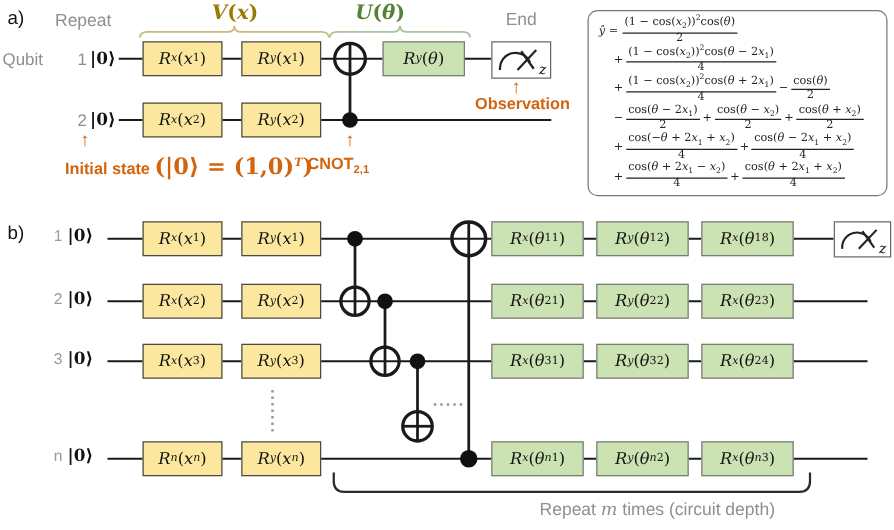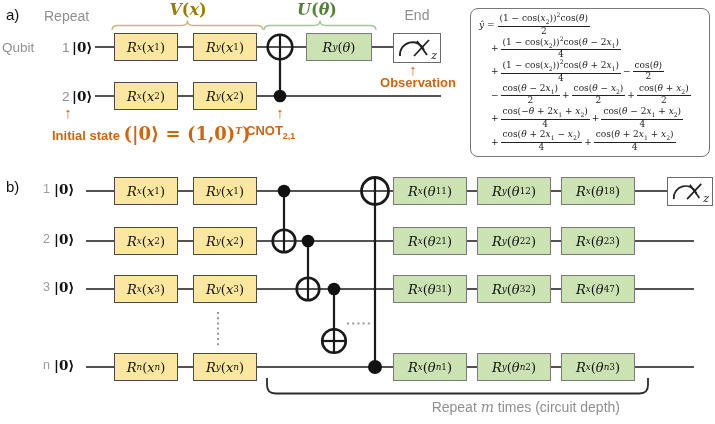--- a/index.html
+++ b/index.html
@@ -71,21 +71,21 @@
       <circle cx="375" cy="191" r="13.5" fill="none" stroke="#1a1a1a" stroke-width="2.8"></circle>
       <circle cx="375" cy="367" r="7" fill="#111" stroke="none" stroke-width="2.4"></circle>
       <line x1="218" y1="312" x2="218" y2="347" stroke="#999" stroke-width="2" stroke-dasharray="2,3.2"></line>
       <line x1="347" y1="323.5" x2="371" y2="323.5" stroke="#999" stroke-width="2" stroke-dasharray="2,3.2"></line>
       <path d="M267,378 L267,385 Q267,393.5 275.5,393.5 L639.5,393.5 Q648,393.5 648,385 L648,378" fill="none" stroke="#2b2b2b" stroke-width="1.8"></path>
     </svg>
 
   <span class="abs lyr tag" style="left:6px;top:6px;">a)</span>
   <span class="abs lyr graylbl" style="left:44px;top:8px;font-size:14px;">Repeat</span>
   <span class="abs lyr blocklbl v-col" style="left:150px;top:0px;width:76px;text-align:center;"><i>V</i>(<i>x</i>)</span>
-  <span class="abs lyr blocklbl u-col" style="left:279px;top:0px;width:76px;text-align:center;"><i>U</i>(<i>θ</i>)</span>
+  <span class="abs lyr blocklbl u-col" style="left:266px;top:0px;width:76px;text-align:center;"><i>U</i>(<i>θ</i>)</span>
   <span class="abs lyr graylbl" style="left:393px;top:7px;width:48px;text-align:center;font-size:14px;">End</span>
 
   <span class="abs lyr graylbl" style="left:2px;top:40px;">Qubit</span>
   <span class="abs lyr graylbl" style="left:62px;top:40px;">1</span>
   <span class="abs lyr ket" style="left:72px;top:39px;">|0⟩</span>
   <span class="abs lyr graylbl" style="left:62px;top:89px;">2</span>
   <span class="abs lyr ket" style="left:72px;top:88px;">|0⟩</span>
 
   <div class="gate yellow" style="left:114px;top:33px;width:64px;height:28px;"><i>R</i><sub><i>x</i></sub>(<i>x</i><sub>1</sub>)</div>
   <div class="gate yellow" style="left:193px;top:33px;width:64px;height:28px;"><i>R</i><sub><i>y</i></sub>(<i>x</i><sub>1</sub>)</div>
@@ -204,21 +204,21 @@
       <div class="gate yellow" style="left:193px;top:227px;width:64px;height:28px;"><i>R</i><sub><i>y</i></sub>(<i>x</i><sub>2</sub>)</div>
       <div class="gate green" style="left:393px;top:227px;width:74px;height:28px;"><i>R</i><sub><i>x</i></sub>(<i>θ</i><sub>21</sub>)</div>
       <div class="gate green" style="left:477px;top:227px;width:74px;height:28px;"><i>R</i><sub><i>y</i></sub>(<i>θ</i><sub>22</sub>)</div>
       <div class="gate green" style="left:561px;top:227px;width:74px;height:28px;"><i>R</i><sub><i>x</i></sub>(<i>θ</i><sub>23</sub>)</div>
       <div class="abs lyr qnum" style="left:36px;top:280px;width:14px;text-align:right;">3</div>
       <div class="abs lyr ket" style="left:54px;top:279px;">|0⟩</div>
       <div class="gate yellow" style="left:114px;top:275px;width:64px;height:28px;"><i>R</i><sub><i>x</i></sub>(<i>x</i><sub>3</sub>)</div>
       <div class="gate yellow" style="left:193px;top:275px;width:64px;height:28px;"><i>R</i><sub><i>y</i></sub>(<i>x</i><sub>3</sub>)</div>
       <div class="gate green" style="left:393px;top:275px;width:74px;height:28px;"><i>R</i><sub><i>x</i></sub>(<i>θ</i><sub>31</sub>)</div>
       <div class="gate green" style="left:477px;top:275px;width:74px;height:28px;"><i>R</i><sub><i>y</i></sub>(<i>θ</i><sub>32</sub>)</div>
-      <div class="gate green" style="left:561px;top:275px;width:74px;height:28px;"><i>R</i><sub><i>x</i></sub>(<i>θ</i><sub>47</sub>)</div>
+      <div class="gate green" style="left:561px;top:275px;width:74px;height:28px;"><i>R</i><sub><i>x</i></sub>(<i>θ</i><sub>24</sub>)</div>
       <div class="abs lyr qnum" style="left:36px;top:358px;width:14px;text-align:right;">n</div>
       <div class="abs lyr ket" style="left:54px;top:357px;">|0⟩</div>
       <div class="gate yellow" style="left:114px;top:353px;width:64px;height:28px;"><i>R</i><sub><i>n</i></sub>(<i>x</i><sub><i>n</i></sub>)</div>
       <div class="gate yellow" style="left:193px;top:353px;width:64px;height:28px;"><i>R</i><sub><i>y</i></sub>(<i>x</i><sub><i>n</i></sub>)</div>
       <div class="gate green" style="left:393px;top:353px;width:74px;height:28px;"><i>R</i><sub><i>x</i></sub>(<i>θ</i><sub><i>n</i>1</sub>)</div>
       <div class="gate green" style="left:477px;top:353px;width:74px;height:28px;"><i>R</i><sub><i>y</i></sub>(<i>θ</i><sub><i>n</i>2</sub>)</div>
       <div class="gate green" style="left:561px;top:353px;width:74px;height:28px;"><i>R</i><sub><i>x</i></sub>(<i>θ</i><sub><i>n</i>3</sub>)</div>
     </div>
   <span class="abs lyr repeat" style="left:300px;top:399px;width:320px;text-align:right;white-space:nowrap;"><span>Repeat </span><i>m</i><span> times (circuit depth)</span></span>
 </div>

